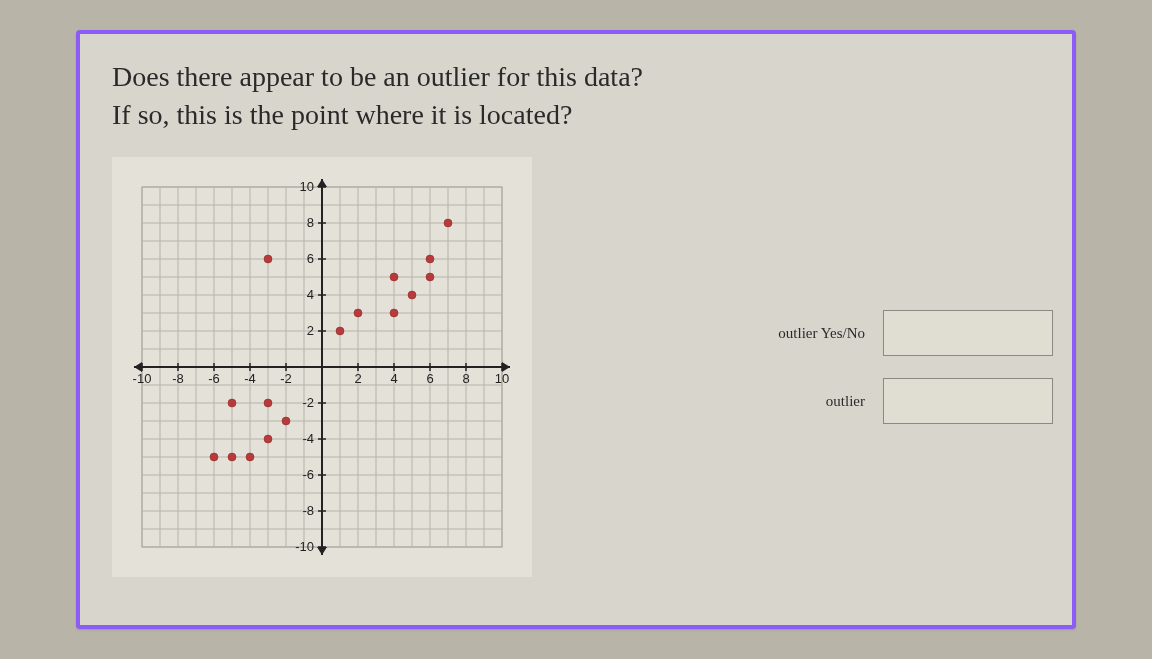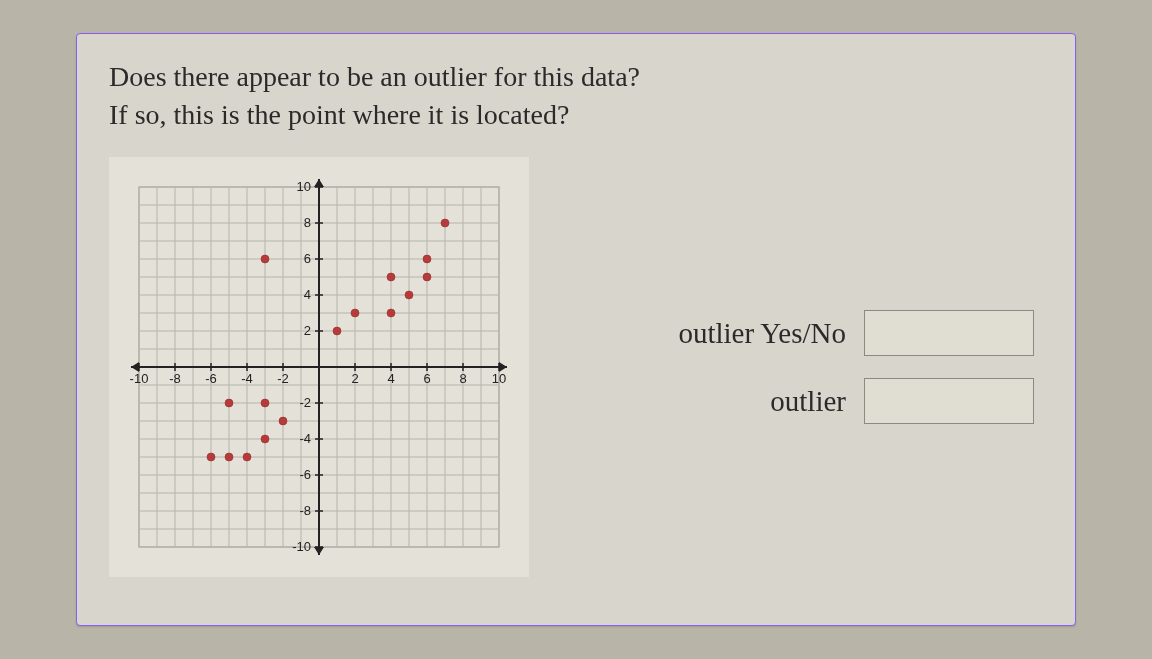--- a/index.html
+++ b/index.html
@@ -7,24 +7,24 @@
     background: #b8b5a8;
     font-family: Georgia, 'Times New Roman', serif;
     width: 1152px;
     height: 659px;
     display: flex;
     align-items: center;
     justify-content: center;
   }
   .card {
     background: #d8d5cc;
-    border: 1px solid #8b5cf6;
+    border: 4px solid #8b5cf6;
     border-radius: 4px;
     width: 1000px;
-    padding: 24px 41px 48px 32px;
+    padding: 24px 19px 48px 32px;
     box-shadow: 0 1px 2px rgba(0,0,0,0.15);
   }
   .question {
     font-size: 28px;
     color: #2a2a2a;
     line-height: 1.35;
     margin-bottom: 24px;
   }
   .content-row {
     display: flex;
@@ -43,21 +43,21 @@
     gap: 22px;
     flex: 1;
   }
   .answer-row {
     display: flex;
     align-items: center;
     gap: 18px;
     justify-content: flex-end;
   }
   .answer-label {
-    font-size: 29px;
+    font-size: 15px;
     color: #2a2a2a;
     text-align: right;
   }
   .answer-input {
     width: 170px;
     height: 46px;
     background: #e0ddd3;
     border: 1px solid #8a8a82;
     font-size: 20px;
     padding: 0 8px;

